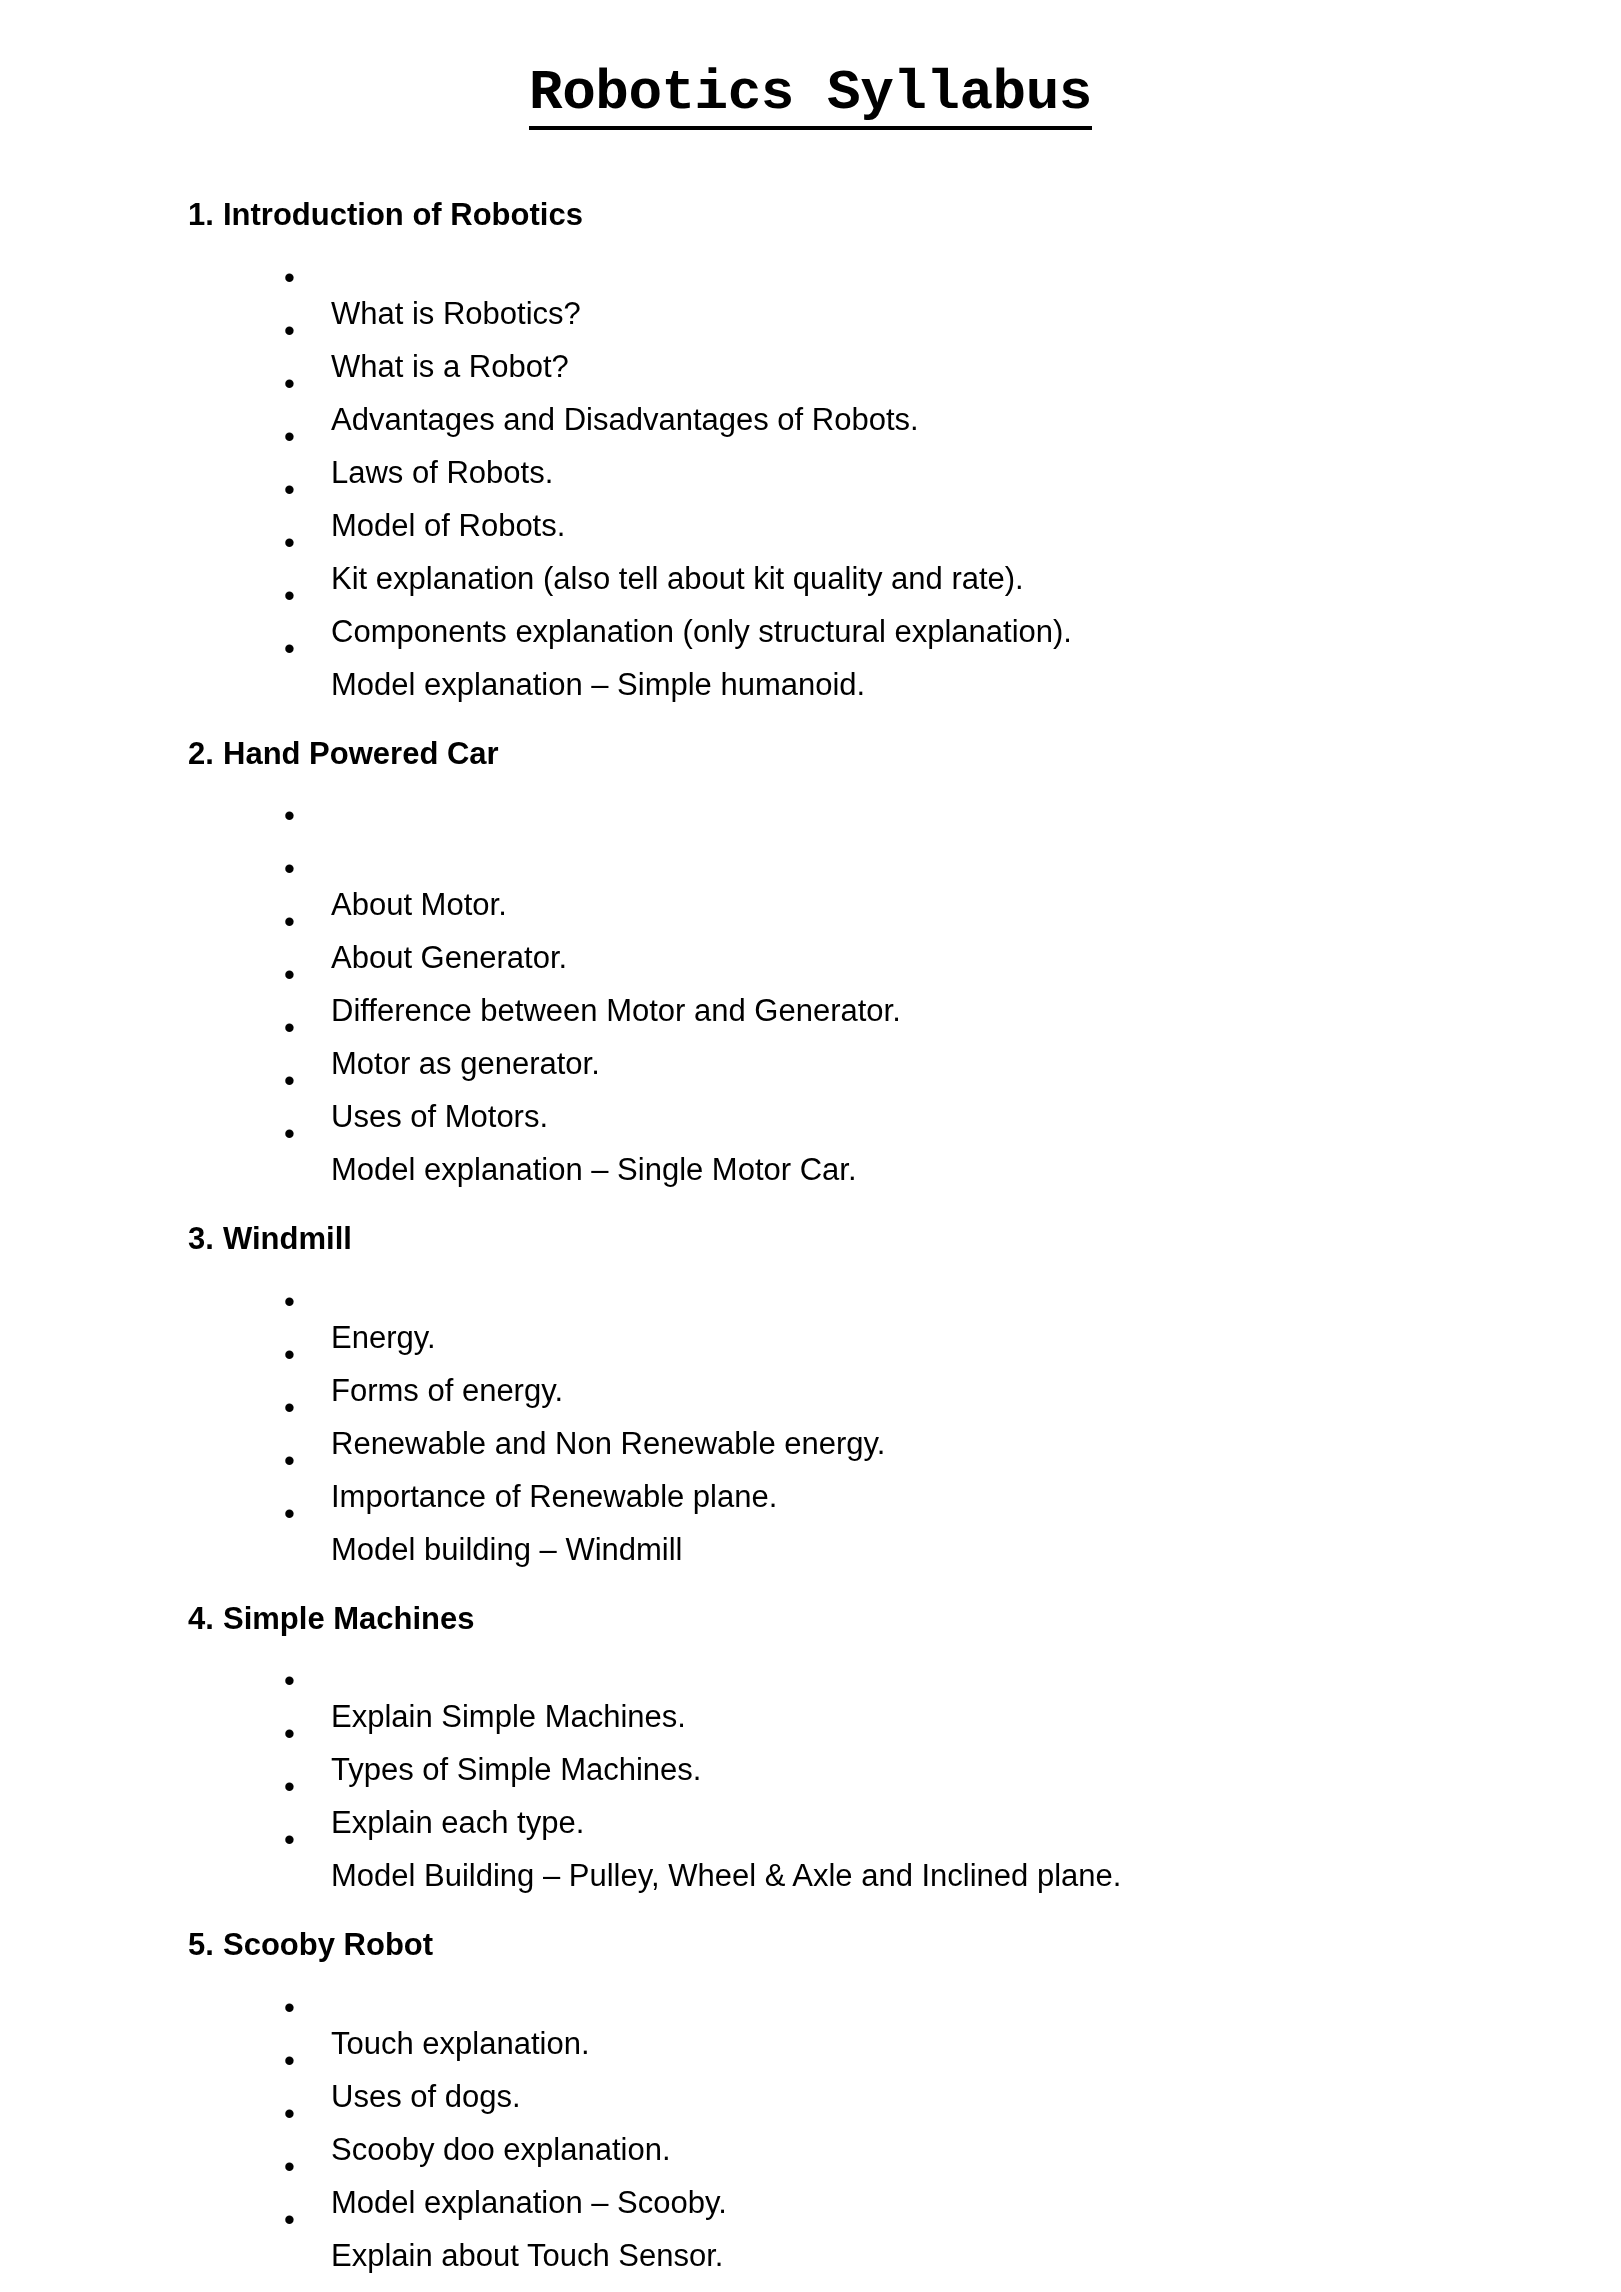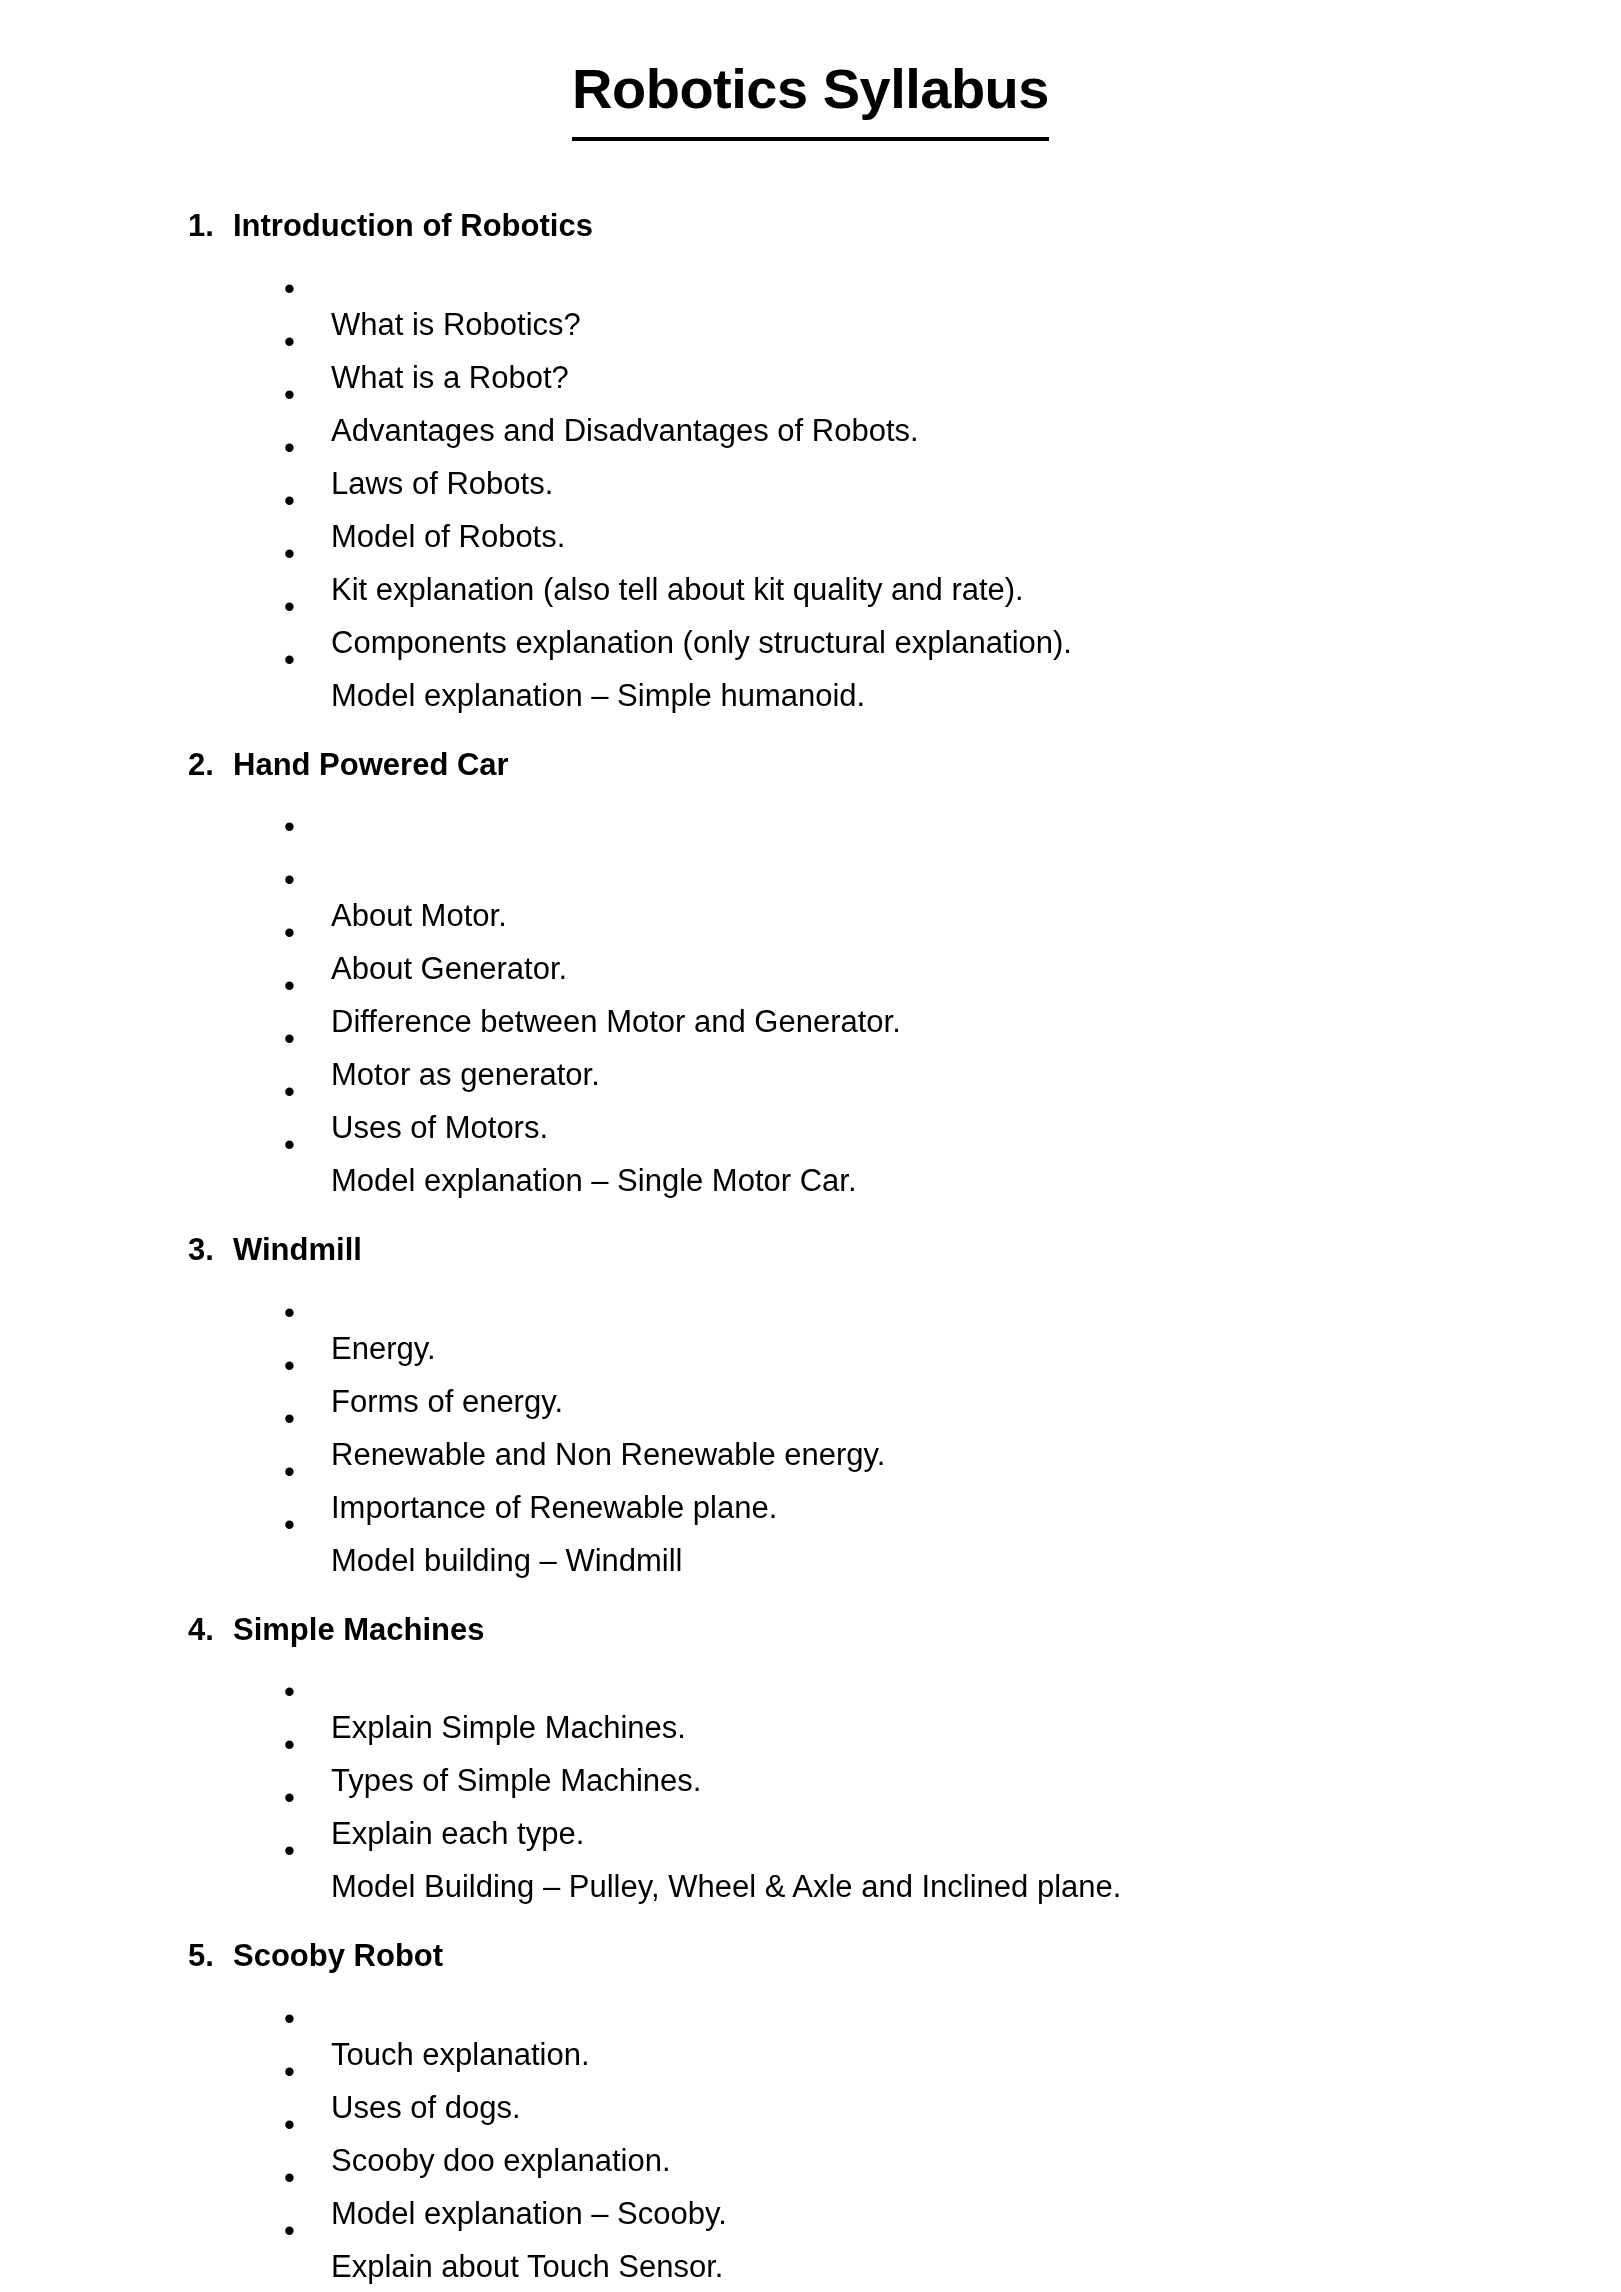--- a/index.html
+++ b/index.html
@@ -29,21 +29,22 @@
     font-size: 56px;
     font-weight: bold;
     letter-spacing: -0.5px;
     margin: 0;
     padding-top: 61px;
     line-height: 1.0;
   }
   .doc-title .title-text {
     display: inline-block;
     border-bottom: 4.9px solid #000;
-    padding-bottom: 20px;
+    padding-bottom: 5px;
+    font-family: Liberation Mono, monospace;
   }
   .sections {
     margin: 0;
     padding: 0;
     list-style: none;
   }
   .section {
     margin: 0;
     padding: 0;
   }
@@ -57,21 +58,21 @@
   }
   .section-num {
     position: absolute;
     left: 188px;
     top: 0;
     width: 45px;
     text-align: left;
   }
   .section-title {
     position: absolute;
-    left: 233px;
+    left: 223px;
     top: 0;
     white-space: nowrap;
   }
   .bullets {
     list-style: none;
     margin: 0;
     padding: 0;
   }
   .bullet {
     position: relative;

